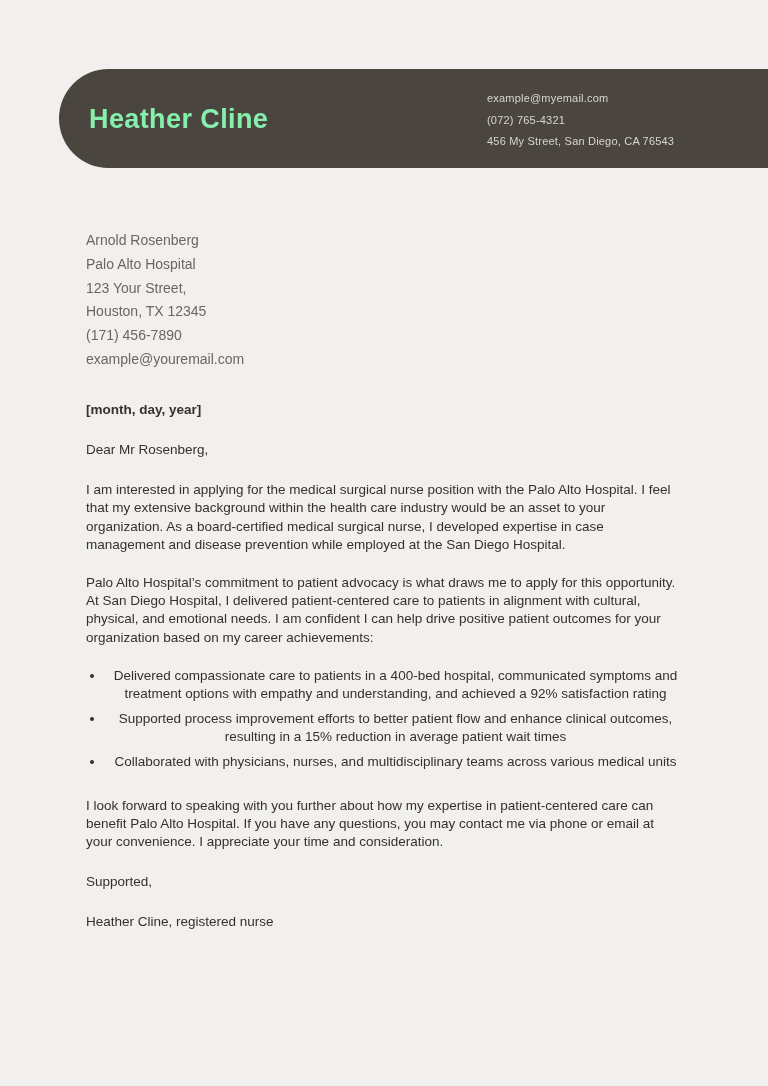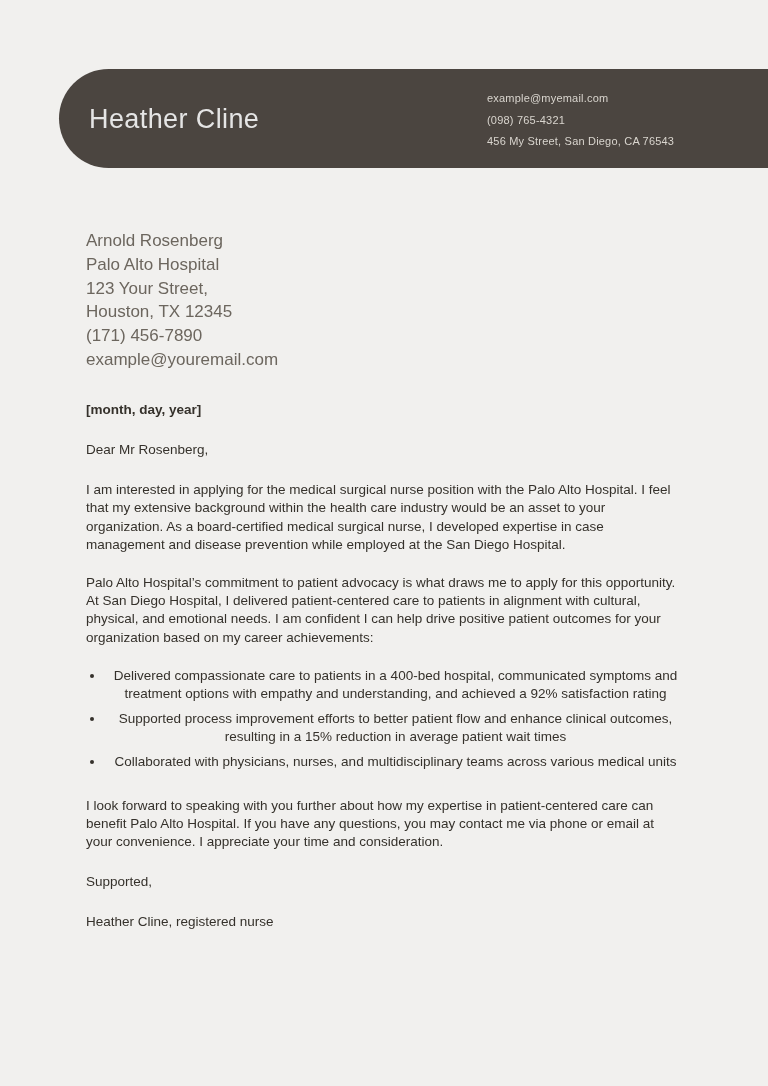--- a/index.html
+++ b/index.html
@@ -25,23 +25,23 @@
     background:#4b4540;
     border-top-left-radius:50px;
     border-bottom-left-radius:50px;
   }
   .header-name {
     position:absolute;
     left:30px;
     top:50%;
     transform:translateY(-50%);
     font-size:27px;
-    font-weight:400;
+    font-weight:700;
     letter-spacing:0.4px;
-    color:#e5e5e5;
+    color:#86efac;
     white-space:nowrap;
   }
   .header-contact {
     position:absolute;
     left:428px;
     top:19px;
     font-size:11px;
     color:#d9d5ce;
     letter-spacing:0.2px;
   }
@@ -53,21 +53,21 @@
   .letter {
     position:absolute;
     left:86px;
     top:229px;
     width:598px;
     color:#35312b;
     font-size:13.5px;
     line-height:18.2px;
   }
   .recipient {
-    font-size:17px;
+    font-size:14px;
     line-height:23.8px;
     color:#6c665e;
   }
   .date-line   { margin-top:29px;font-weight:bold; }
   .salutation  { margin-top:22px; }
   .para        { margin-top:22px; }
   .para-2      { margin-top:20px; }
   .bullet-list {
     margin-top:20px;
     padding-left:19px;
@@ -85,21 +85,21 @@
 </style>
 </head>
 <body>
 
 <div class="page">
 
   <div class="header-band">
     <div class="header-name">Heather Cline</div>
     <div class="header-contact">
       <div class="contact-line">example@myemail.com</div>
-      <div class="contact-line">(098) 765-4321</div>
+      <div class="contact-line">(072) 765-4321</div>
       <div class="contact-line">456 My Street, San Diego, CA 76543</div>
     </div>
   </div>
 
   <div class="letter">
 
     <div class="recipient">
       <div>Arnold Rosenberg</div>
       <div>Palo Alto Hospital</div>
       <div>123 Your Street,</div>

